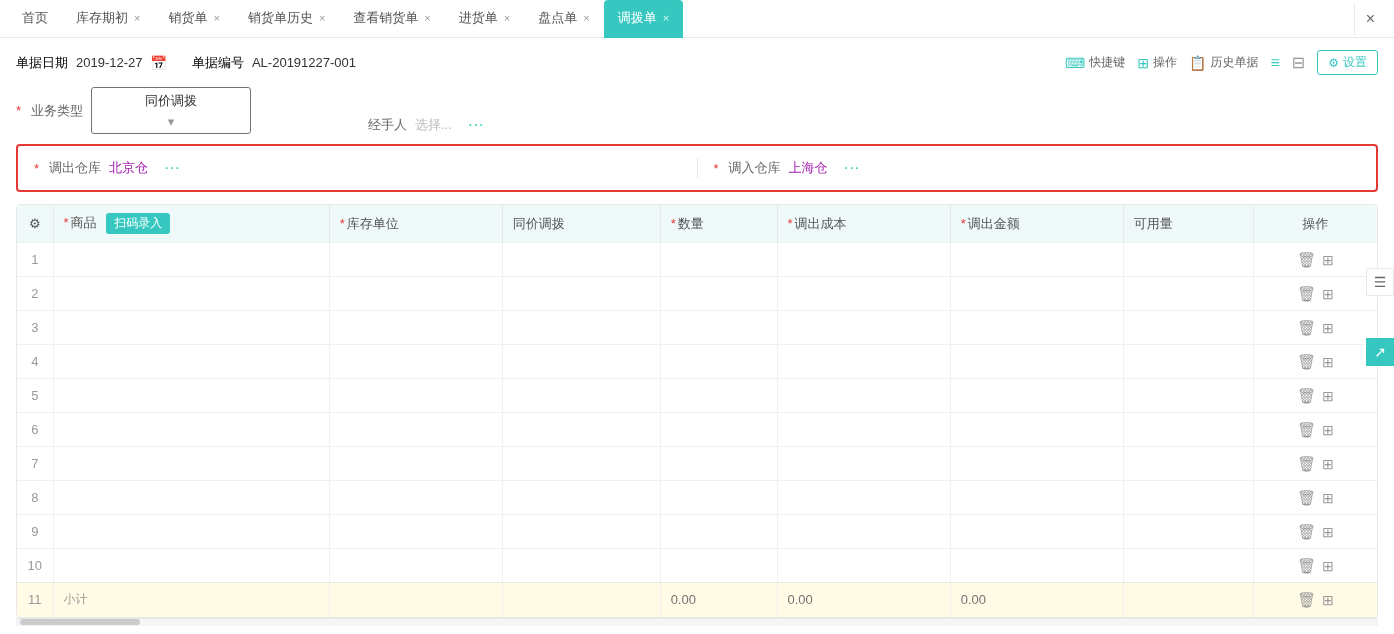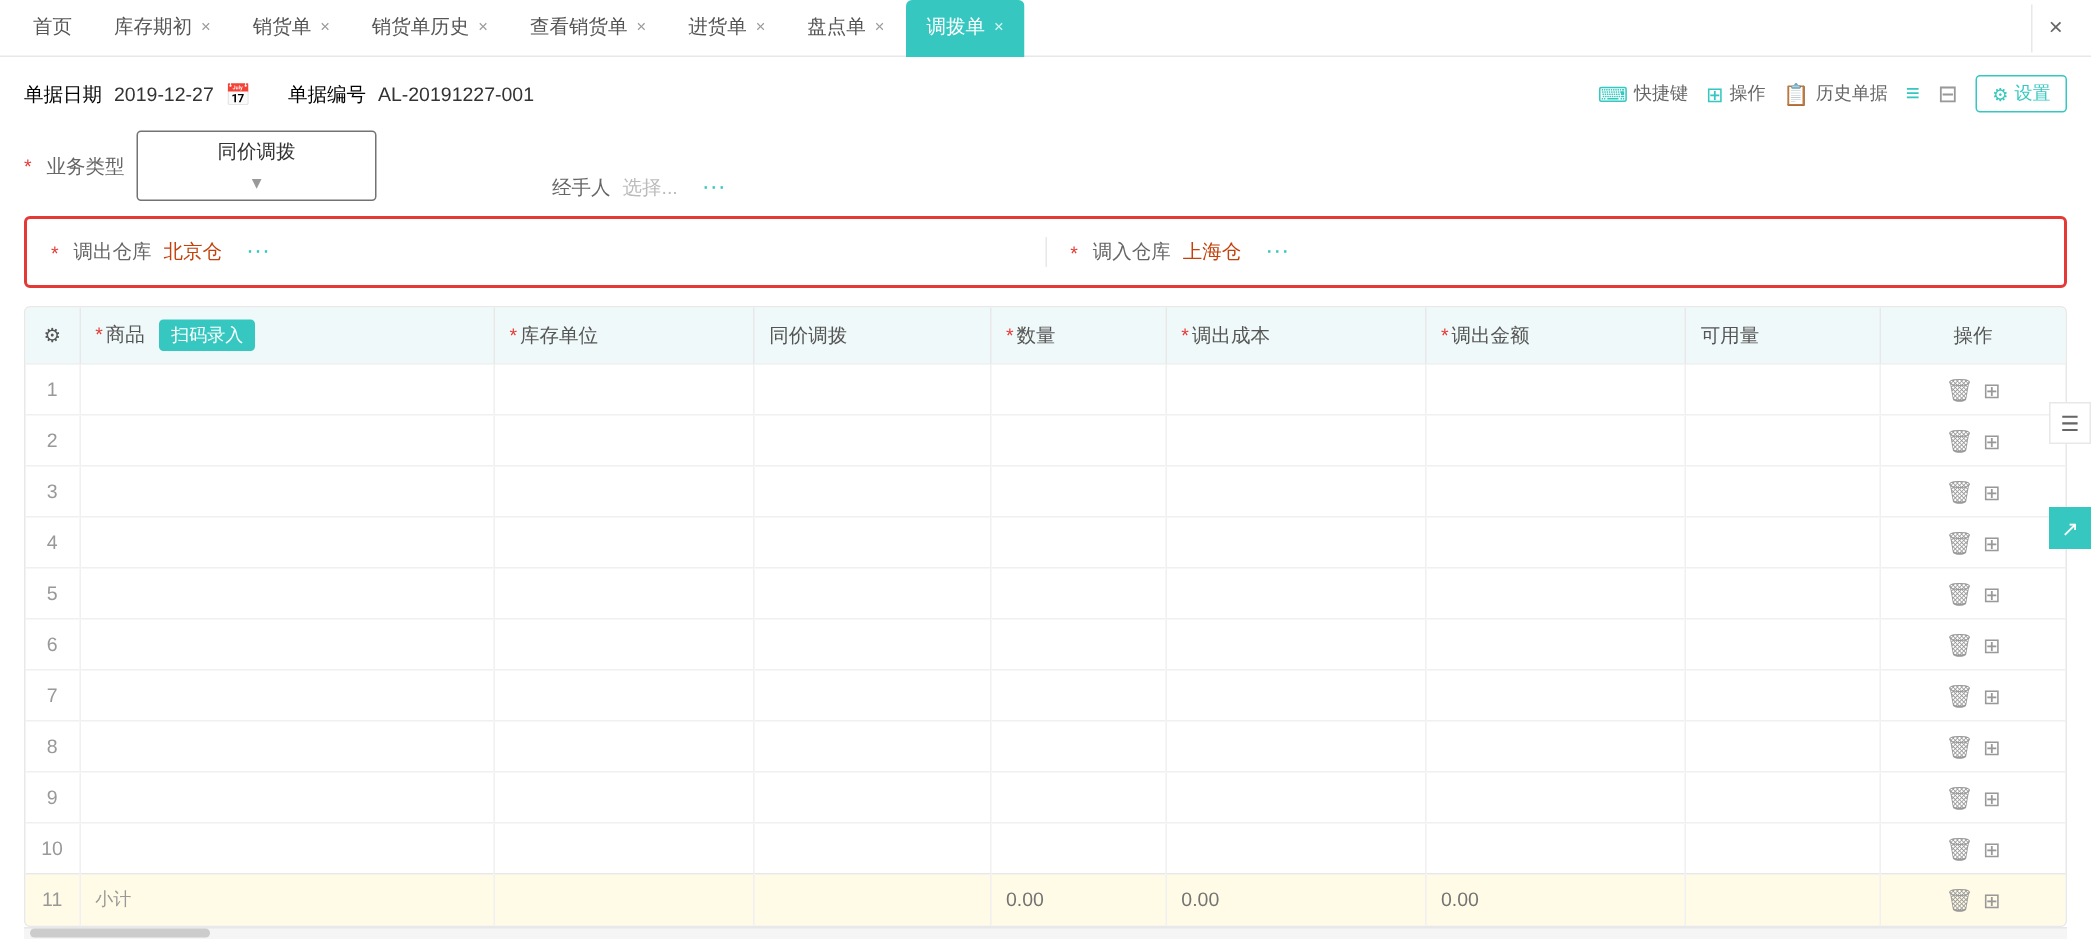--- a/index.html
+++ b/index.html
@@ -142,21 +142,21 @@
     }
     .required-star {
       color: #e53935;
       margin-right: 2px;
     }
     .field-label {
       color: #666;
       white-space: nowrap;
     }
     .field-value {
-      color: #c2410c;
+      color: #a21caf;
     }
     .field-ellipsis {
       color: #36c8c0;
       cursor: pointer;
       margin-left: 8px;
       font-size: 16px;
     }
     .divider-v {
       width: 1px;
       height: 20px;

